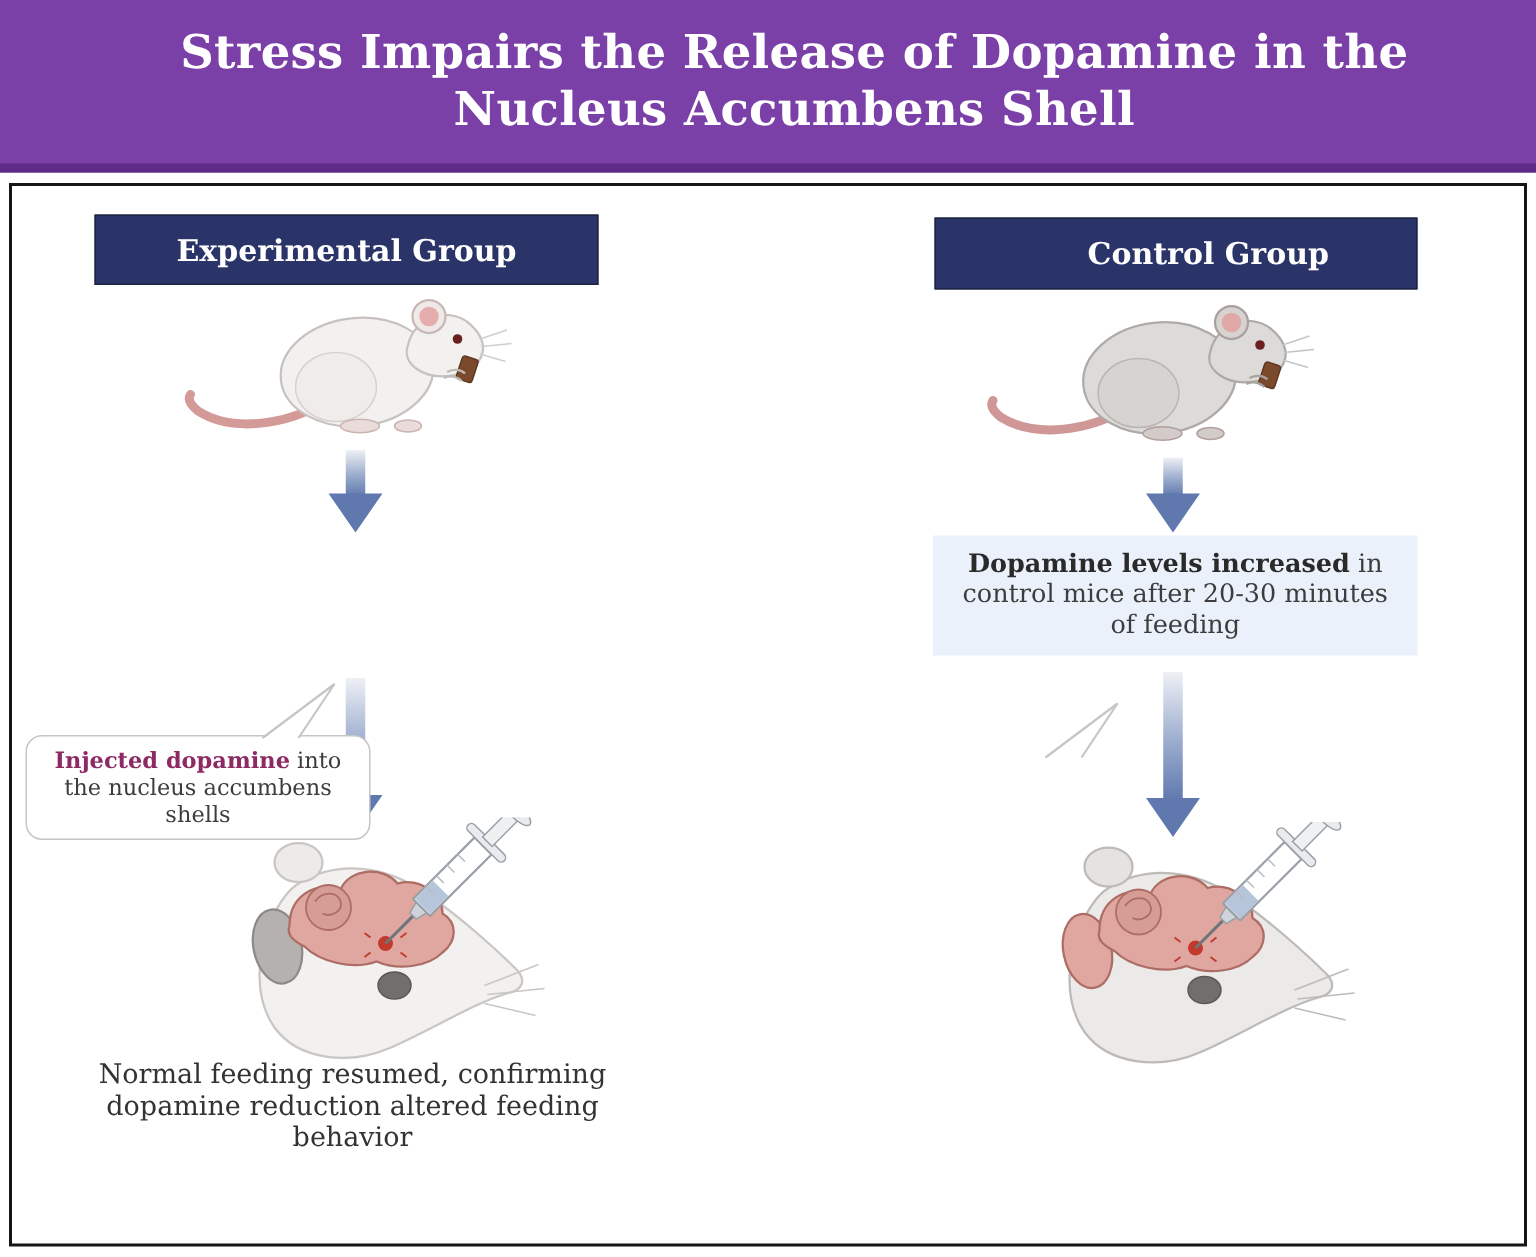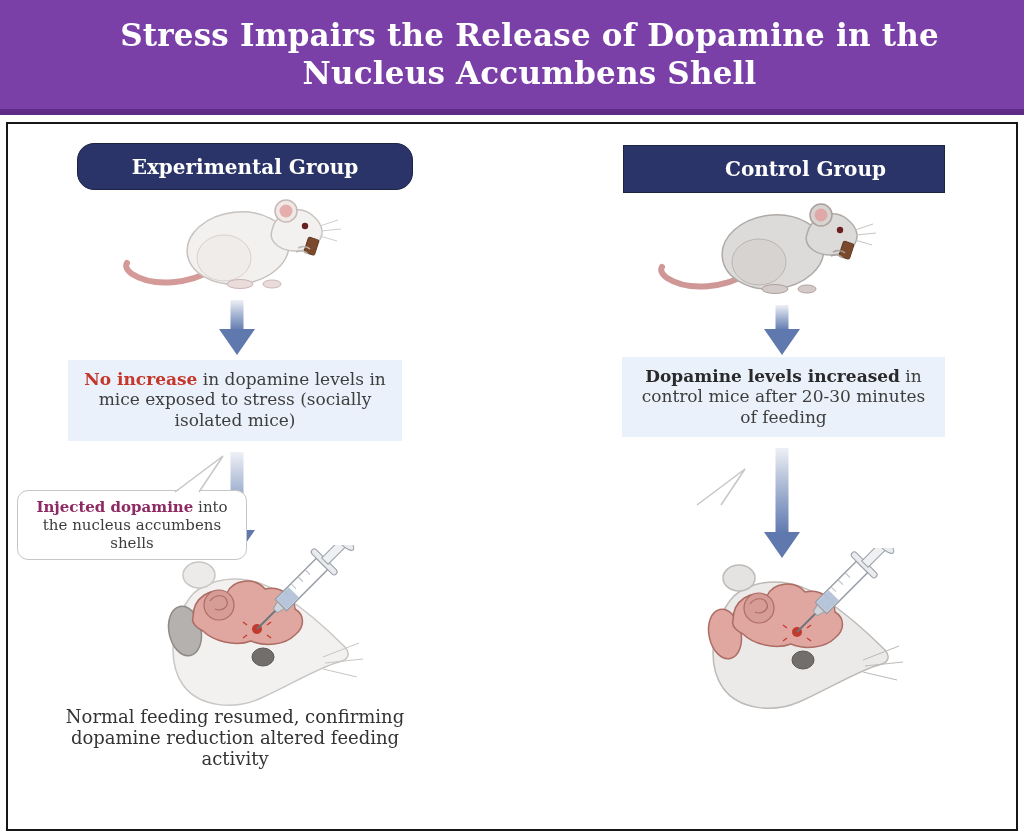--- a/index.html
+++ b/index.html
@@ -23,21 +23,21 @@
   .frame {
     position:absolute; left:6px; top:122px; width:1012px; height:709px;
     background:#ffffff; border:2px solid #161616;
   }
   
   .group-header {
     position:absolute; background:#2b3468; border:1px solid #1c2444;
     display:flex; align-items:center; justify-content:center;
     color:#ffffff; font-size:20px; font-weight:700;
   }
-  #exp-header { left:77px; top:143px; width:336px; height:47px;border-radius:17px; }
+  #exp-header { left:63px; top:143px; width:336px; height:47px; }
   #ctl-header { left:623px; top:145px; width:322px; height:48px;padding-left:43px; }
   
   .finding {
     position:absolute; background:#eaf1fb; text-align:center;
     font-size:17px; color:#3d3d3d; line-height:1.2; padding:9px 14px 0 14px;
   }
   #exp-finding { left:68px; top:360px; width:334px; height:81px; }
   #ctl-finding { left:622px; top:357px; width:323px; height:80px; }
   .hl-red  { color:#c4372a; font-weight:700; }
   .hl-dark { color:#2a2a2a; font-weight:700; }
@@ -118,23 +118,20 @@
     <rect x="186" y="42" width="11" height="16" rx="2" fill="#7b4a2c" stroke="#5e3820" transform="rotate(18 191 50)"></rect>
     <path d="M178,52 C182,50 187,50 190,53 M176,56 C180,54 185,55 188,58" stroke="#c0bab7" stroke-width="1.5" fill="none"></path>
     <path d="M200,30 L218,24 M201,35 L221,33 M200,40 L217,45" stroke="#cfcfcf" stroke-width="1" fill="none"></path>
   </svg>
 
   <svg class="arrow" id="exp-arrow1" width="36" height="55" viewBox="0 0 36 55">
     <rect x="11.5" y="0" width="13" height="31" fill="url(#arrowGrad)"></rect>
     <polygon points="0,29 36,29 18,55" fill="#5f78ae"></polygon>
   </svg>
 
-  <div class="finding" id="exp-finding">
-    <span class="hl-red">No increase</span><span> in dopamine levels in mice exposed to stress (socially isolated mice)</span>
-  </div>
 
   <svg class="arrow" id="exp-arrow2" width="36" height="104" viewBox="0 0 36 104">
     <rect x="11.5" y="0" width="13" height="80" fill="url(#arrowGrad)"></rect>
     <polygon points="0,78 36,78 18,104" fill="#5f78ae"></polygon>
   </svg>
 
   <div class="bubble" id="exp-bubble">
     <div>
       <span class="hl-mag">Injected dopamine</span><span> into the nucleus accumbens shells</span>
     </div>
@@ -170,21 +167,21 @@
           <line x1="-8" y1="-56" x2="-1" y2="-56"></line>
         <line x1="-8" y1="-66" x2="-1" y2="-66"></line>
           <line x1="-8" y1="-76" x2="-1" y2="-76"></line>
       </g>
       <rect x="-17" y="-98" width="34" height="6" rx="3" fill="#e9ebee" stroke="#9aa0a8" stroke-width="1"></rect>
       <rect x="-4.5" y="-122" width="9" height="26" fill="#eef0f2" stroke="#9aa0a8" stroke-width="1"></rect>
       <ellipse cx="0" cy="-124" rx="12" ry="4.5" fill="#e9ebee" stroke="#9aa0a8" stroke-width="1"></ellipse>
     </g>
   </svg>
 
-  <div class="result" id="exp-result">Normal feeding resumed, confirming dopamine reduction altered feeding activity</div>
+  <div class="result" id="exp-result">Normal feeding resumed, confirming dopamine reduction altered feeding behavior</div>
 
   <div class="group-header" id="ctl-header">
     <span>Control Group</span>
   </div>
 
   <svg class="illus" id="ctl-mouse" width="235" height="103" viewBox="0 0 235 103">
     <path d="M96,74 C70,90 34,94 12,80 C7,76 5,72 7,69" stroke="#cf9795" stroke-width="6" fill="none" stroke-linecap="round"></path>
     <ellipse cx="118" cy="54" rx="51" ry="37" fill="#dddbd9" stroke="#aeaaa7" stroke-width="1.5" transform="rotate(-6 118 54)"></ellipse>
     <ellipse cx="104" cy="64" rx="27" ry="23" fill="#d6d3d1" stroke="#b9b5b2" stroke-width="1"></ellipse>
     <ellipse cx="120" cy="91" rx="13" ry="4.5" fill="#d3cbc9" stroke="#b2a09d" stroke-width="1"></ellipse>

